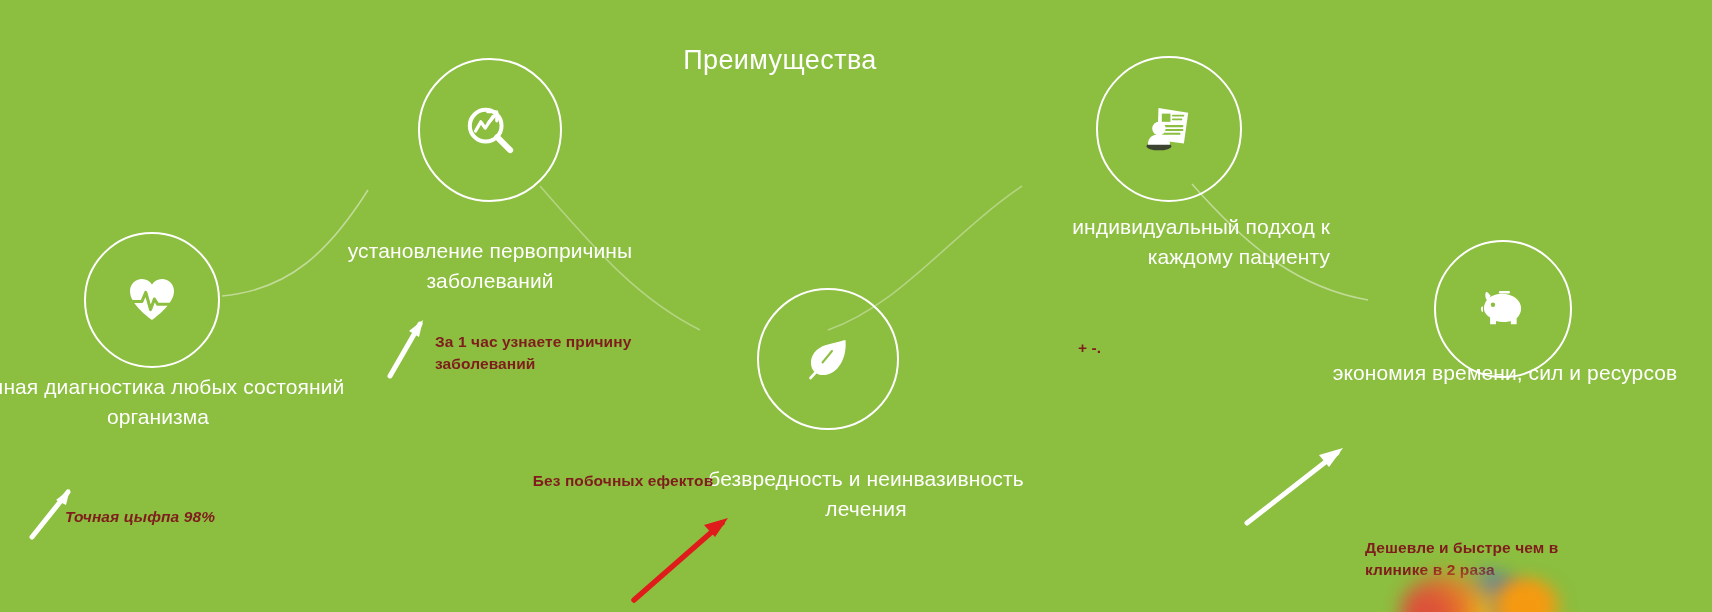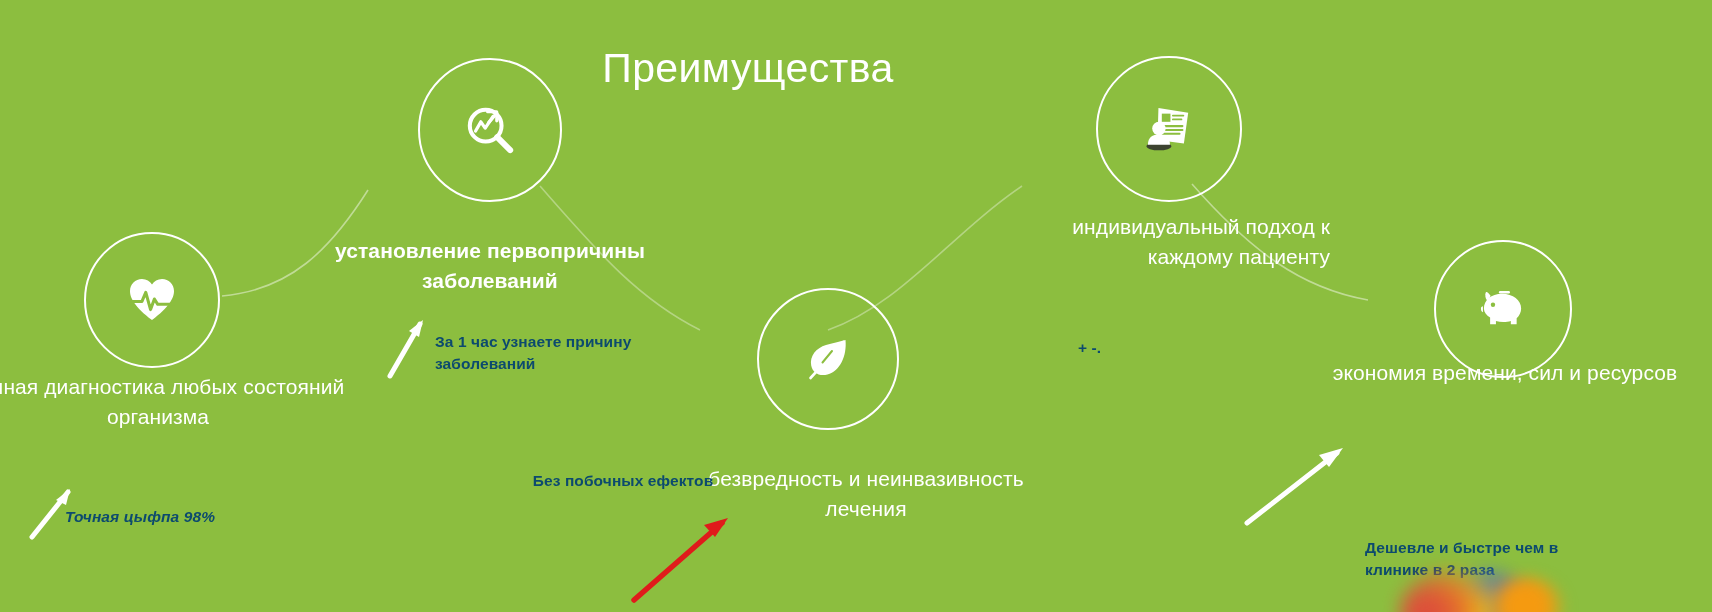--- a/index.html
+++ b/index.html
@@ -31,26 +31,26 @@
     left: 0;
     top: 0;
     width: 1712px;
     height: 612px;
     pointer-events: none;
   }
 
   
   .page-title {
     position: absolute;
-    left: 568px;
+    left: 600px;
     top: 45px;
     width: 360px;
     text-align: center;
     color: #ffffff;
-    font-size: 41px;
+    font-size: 27px;
     font-weight: 300;
     letter-spacing: 0.4px;
     line-height: 1.15;
     white-space: nowrap;
   }
 
   
   .node-circle {
     position: absolute;
     border: 2px solid #ffffff;
@@ -74,21 +74,21 @@
     font-size: 21px;
     font-weight: 300;
     line-height: 1.42;
     text-align: center;
     letter-spacing: 0.1px;
   }
 
   
   .annotation {
     position: absolute;
-    color: #0c4a6e;
+    color: #7f1d1d;
     font-size: 15.5px;
     font-weight: 600;
     line-height: 1.45;
     letter-spacing: 0.1px;
   }
 
   
   .arrow-layer {
     position: absolute;
     left: 0; top: 0;
@@ -153,21 +153,21 @@
     <span class="glyph">
       <svg width="50" height="50" viewBox="0 0 52 52" aria-hidden="true">
         <circle cx="21.5" cy="21.5" r="16.5" fill="none" stroke="#ffffff" stroke-width="4.2"></circle>
         <path d="M33.5 33.5 L47 47" stroke="#ffffff" stroke-width="6.2" stroke-linecap="round"></path>
         <path d="M11 27 L16.5 17.5 L21 24 L29 12" fill="none" stroke="#ffffff" stroke-width="3.4" stroke-linecap="round" stroke-linejoin="round"></path>
         <path d="M23.5 7 H33 V16.5" fill="none" stroke="#ffffff" stroke-width="3.2" stroke-linecap="round" stroke-linejoin="round"></path>
         <path d="M24.5 18.5 L33 8.5" fill="none" stroke="#ffffff" stroke-width="3.4" stroke-linecap="round"></path>
       </svg>
     </span>
   </div>
-  <div class="node-label" style="left:290px; top:236px; width:400px;font-weight:bold;">установление первопричины заболеваний</div>
+  <div class="node-label" style="left:290px; top:236px; width:400px;">установление первопричины заболеваний</div>
 
   <div class="node-circle" style="left:757px; top:288px; width:142px; height:142px;">
     <span class="glyph">
       <svg width="42" height="44" viewBox="0 0 42 44" aria-hidden="true">
         <path d="M38.5 3 C 40 19 33 34 20.5 37.5 C 12 39.8 5.5 35.5 4.2 28.5
                  C 2.5 19 9 11 19 8 C 27 5.6 33.5 4.5 38.5 3 Z" fill="#ffffff"></path>
         <path d="M36.5 5 L3.5 41" stroke="#ffffff" stroke-width="2.6" stroke-linecap="round"></path>
         <path d="M25 14 L15.5 25.5" stroke="#8CBE3F" stroke-width="2" stroke-linecap="round"></path>
       </svg>
     </span>

